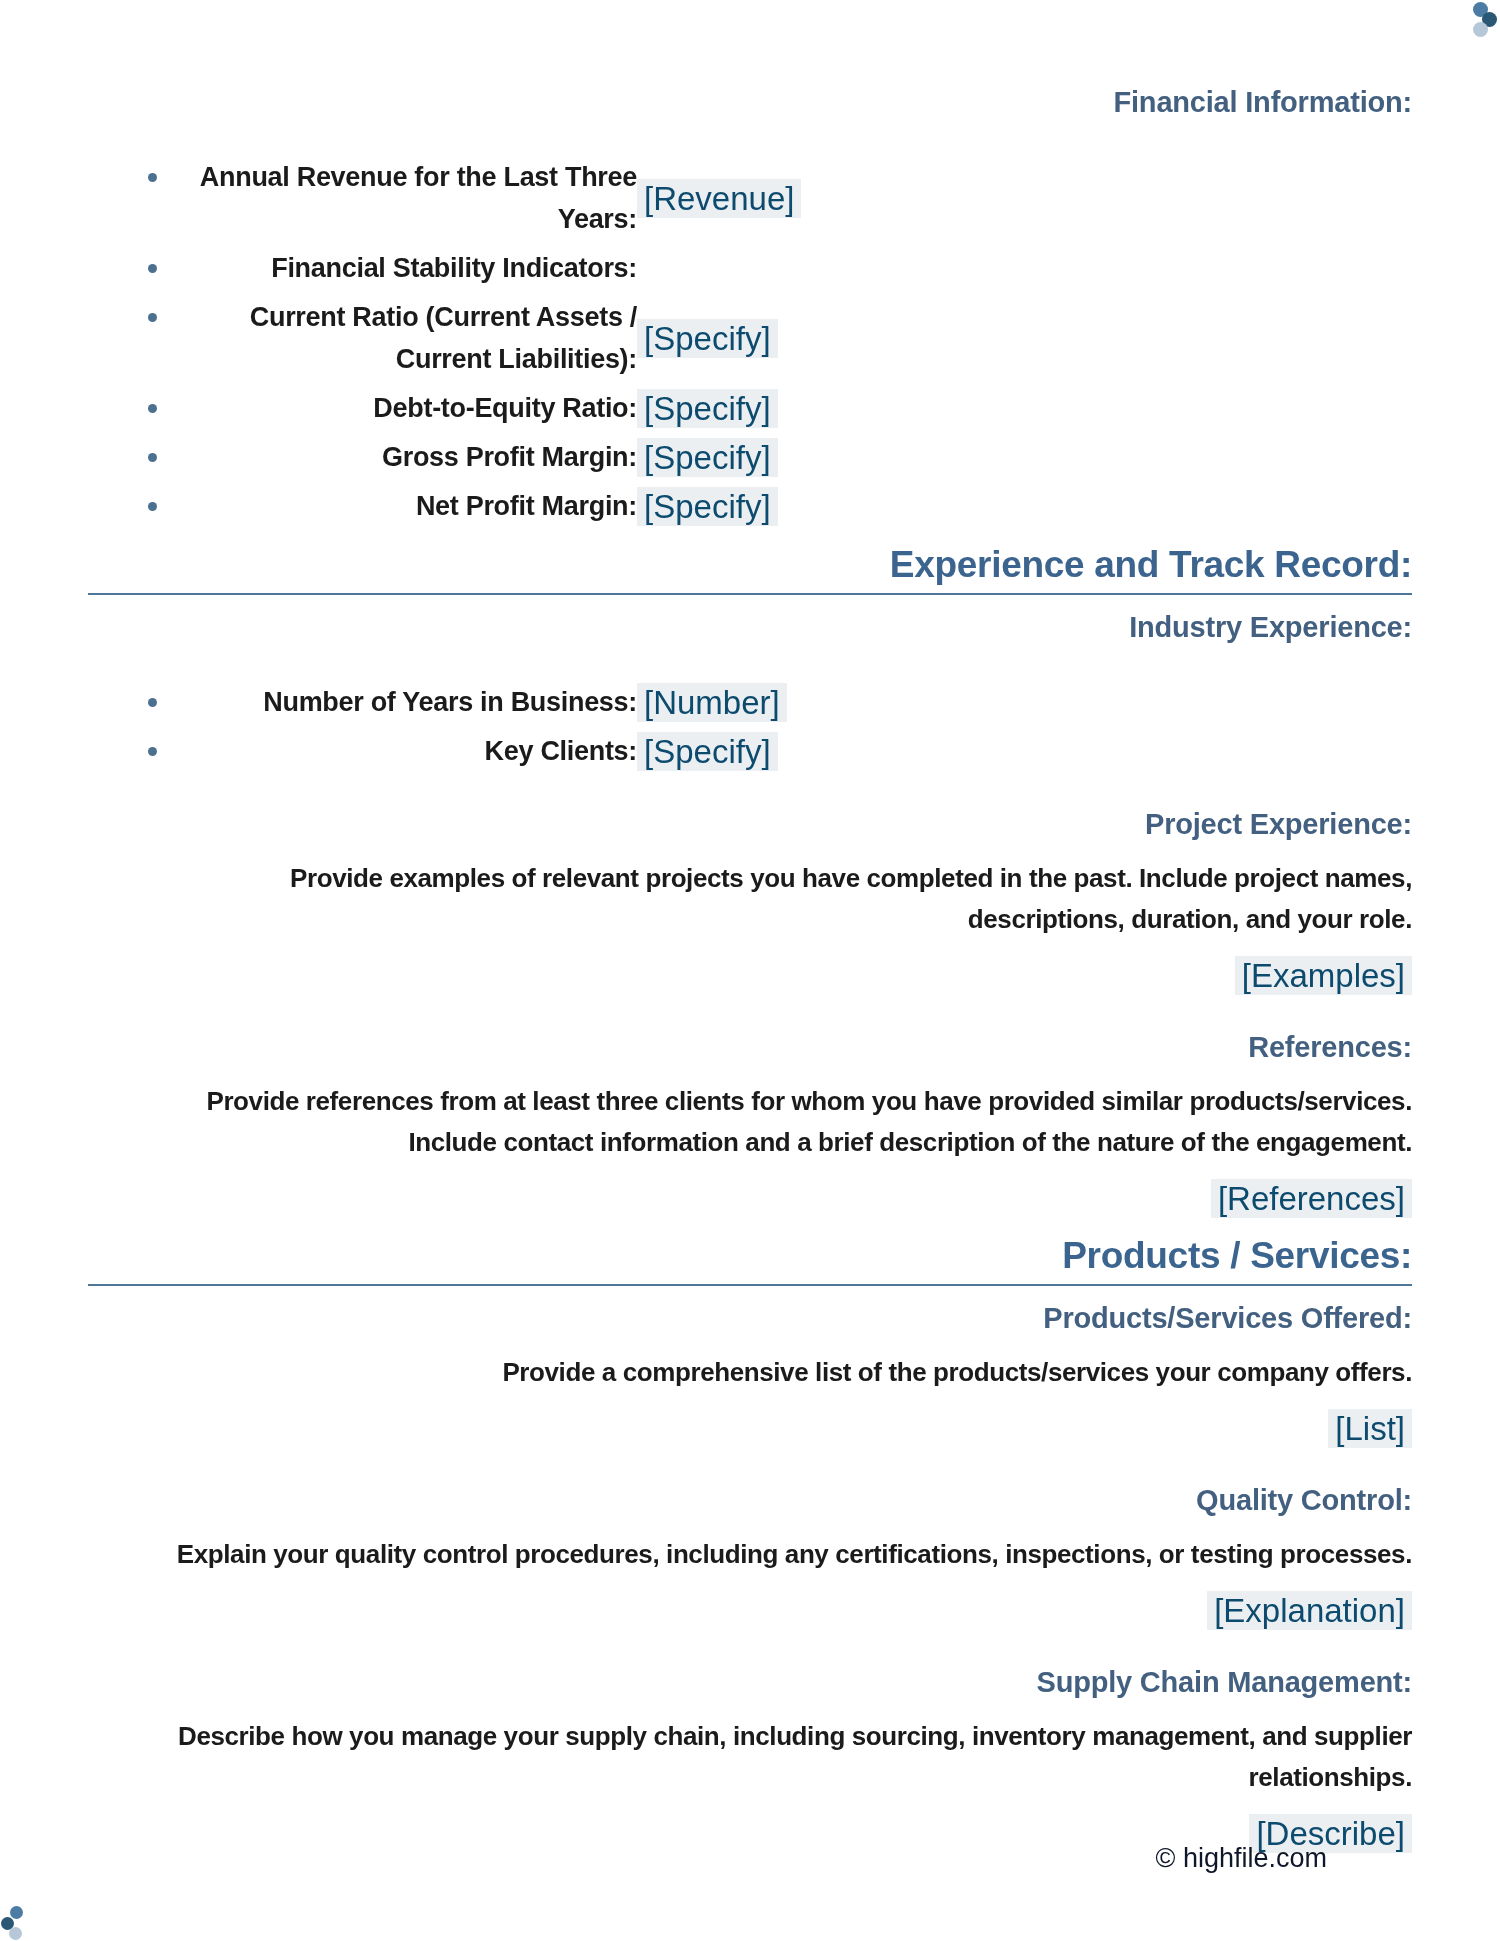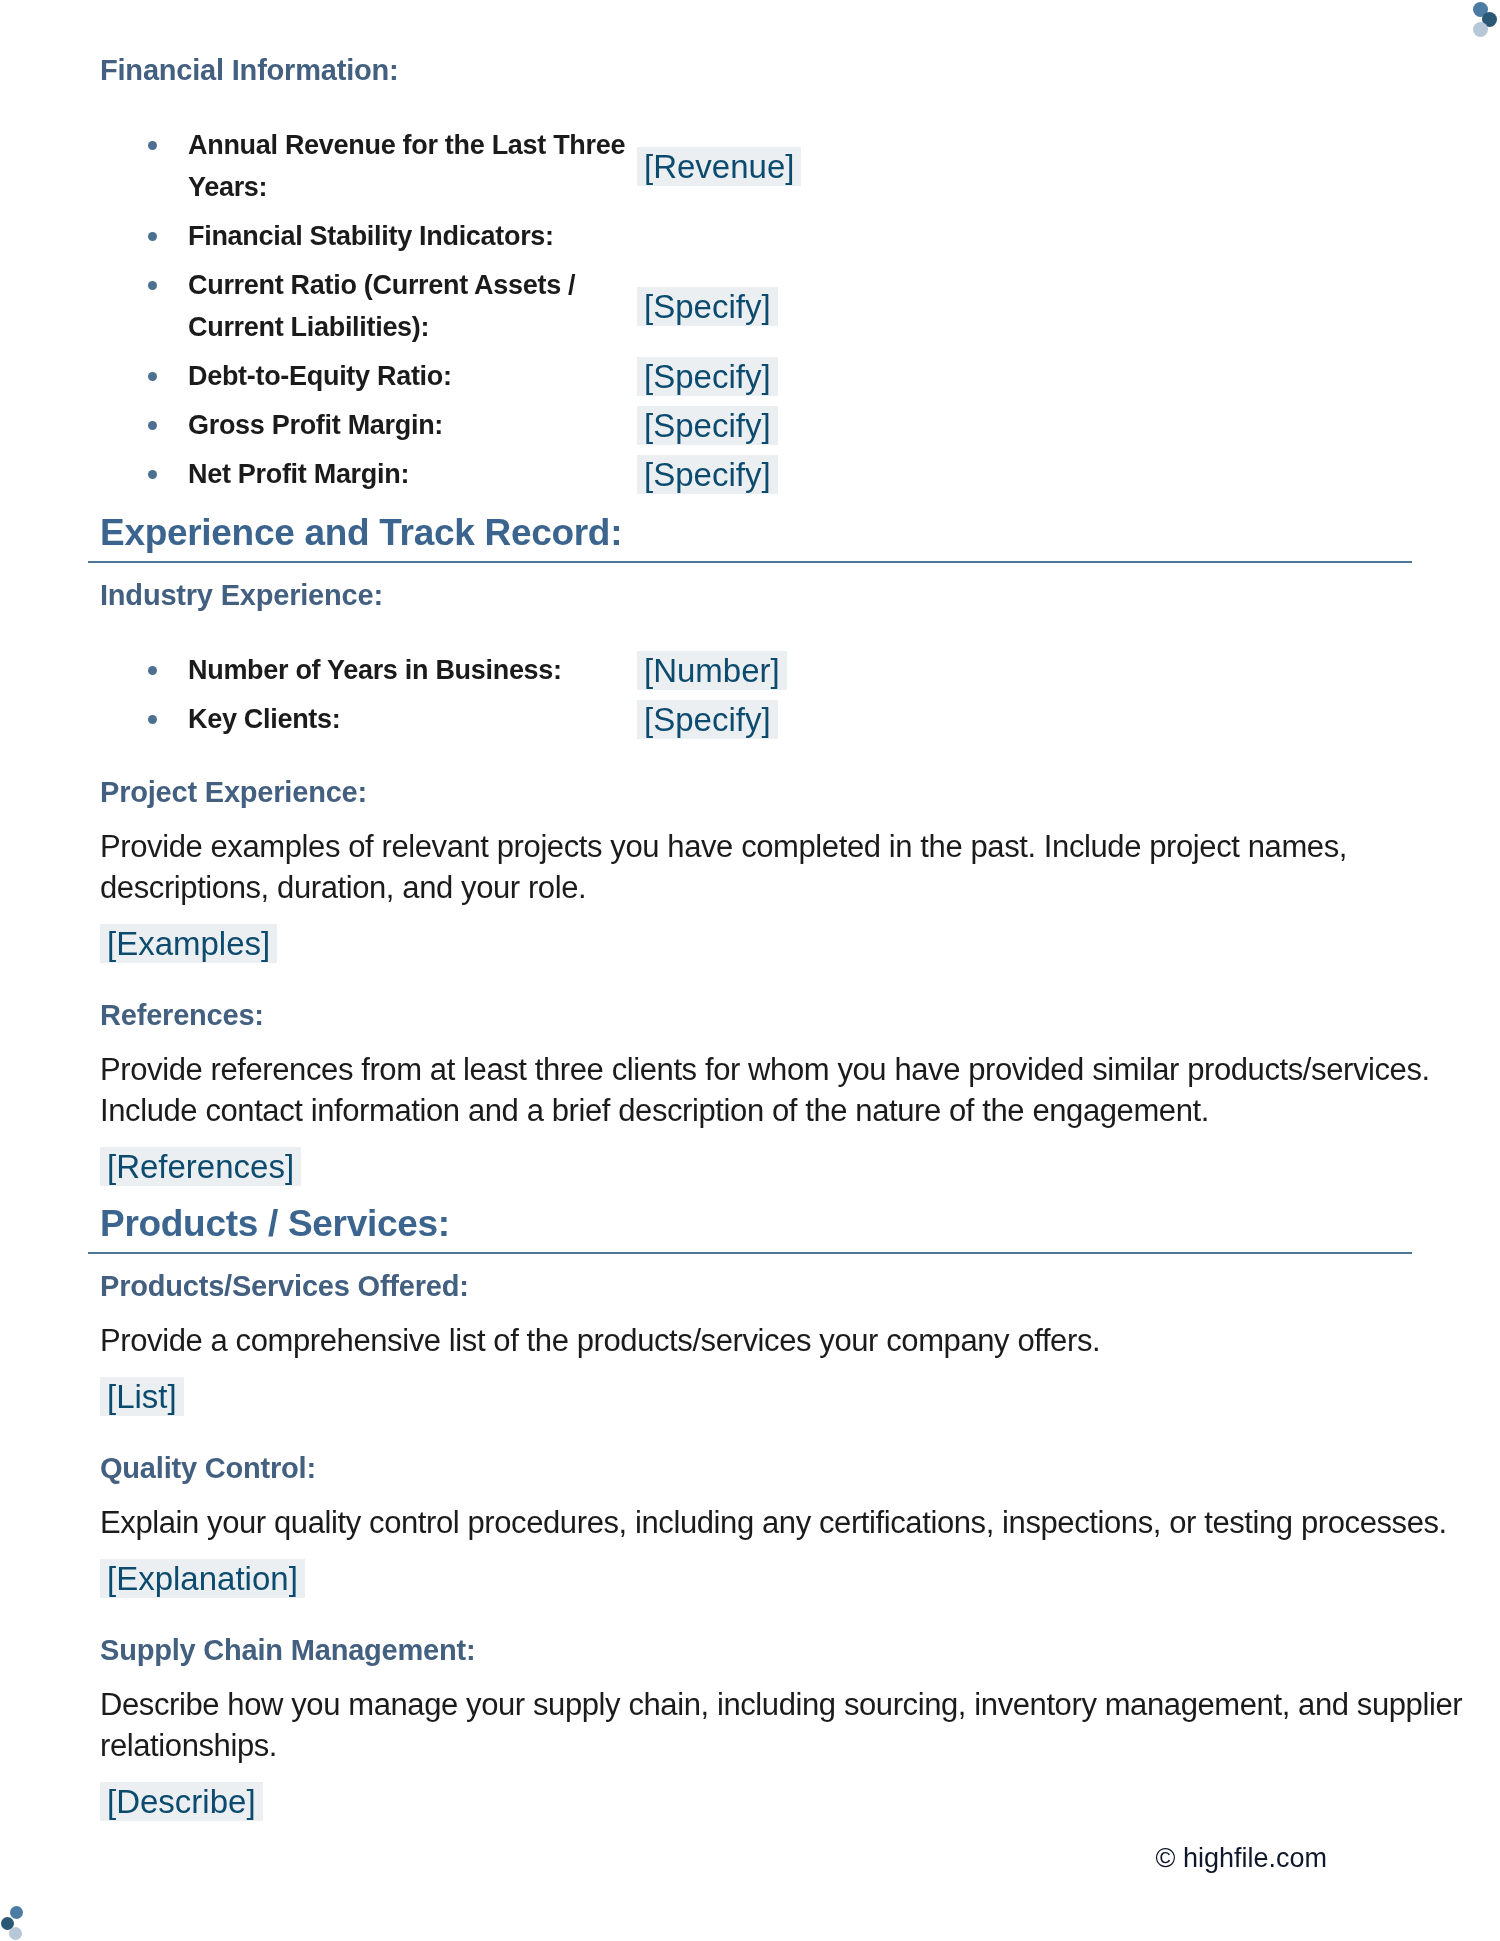--- a/index.html
+++ b/index.html
@@ -10,21 +10,22 @@
     background: #ffffff;
     font-family: "Liberation Sans", sans-serif;
     color: var(--text-dark, #1b1b1b);
     overflow: hidden;
   }
   .content {
     position: absolute;
     left: 100px;
     top: 0;
     width: 1312px;
-    padding-top: 52px;
+    padding-top: 84px;
+    text-align: right;
   }
   
   .sub-heading {
     font-size: 29px;
     line-height: 36px;
     font-weight: bold;
     letter-spacing: -0.2px;
     color: var(--subheading-blue, #436080);
     margin: 0;
   }
@@ -73,22 +74,22 @@
     line-height: 33px;
     padding: 3px 7px;
     background: var(--placeholder-bg, #ebeff2);
     color: #0c4a6e;
     white-space: nowrap;
   }
   .placeholder:empty { display: none; }
   
   .desc { margin-top: 16px; }
   .desc div {
-    font-size: 31px;
-    font-weight: normal;
+    font-size: 26px;
+    font-weight: bold;
     letter-spacing: -0.4px;
     line-height: 41px;
     white-space: nowrap;
   }
   .ph-line { margin-top: 16px; }
   
   .footer {
     position: absolute;
     top: 1843px;
     right: 173px;

